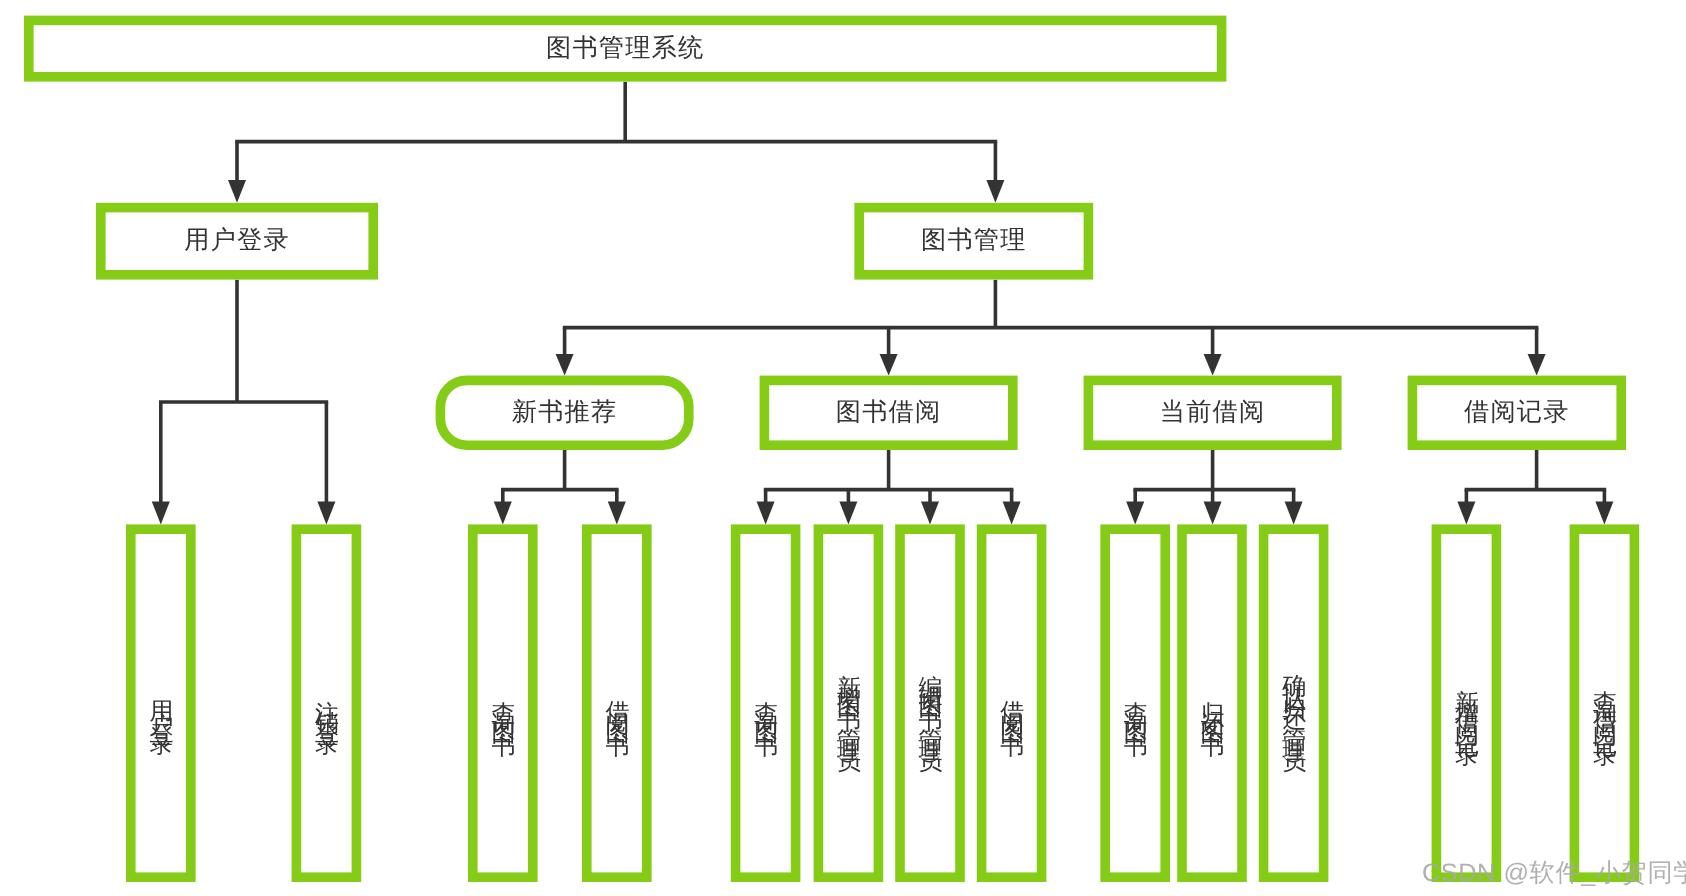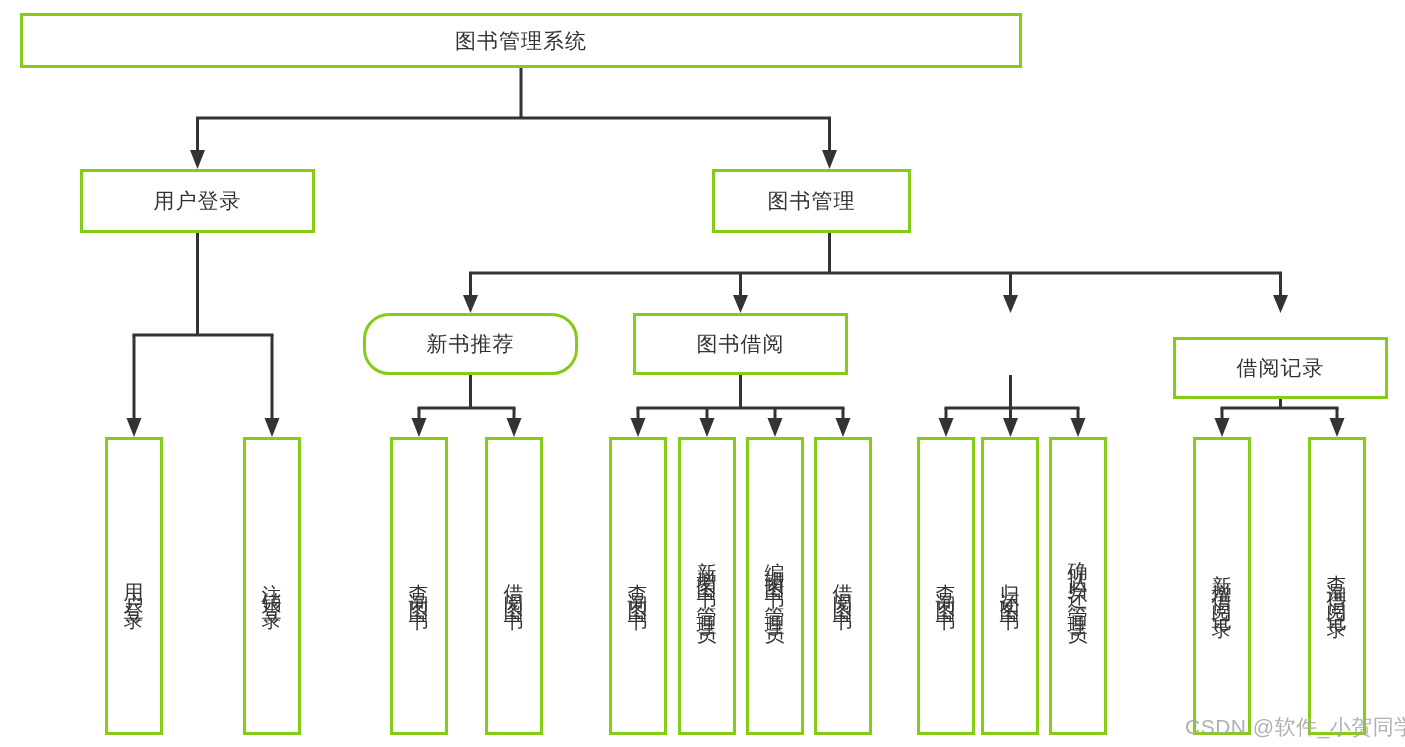--- a/index.html
+++ b/index.html
@@ -7,21 +7,21 @@
     position:relative;
     width:1405px;height:747px;
     background:#ffffff;
     overflow:hidden;
     font-family:"Liberation Sans","DejaVu Sans",sans-serif;
   }
   #wires{position:absolute;left:0;top:0;width:1405px;height:747px;}
   .node{
     position:absolute;
     box-sizing:border-box;
-    border:3px solid #84cc16;
+    border:8px solid #84cc16;
     background:#ffffff;
     color:#333333;
     display:flex;
     align-items:center;
     justify-content:center;
     font-size:21px;
     letter-spacing:1px;
     text-align:center;
     line-height:1.2;
   }
@@ -117,21 +117,22 @@
     </g>
   </svg>
 
   <div class="node" style="left:20px;top:13px;width:1002px;height:55px;">图书管理系统</div>
 
   <div class="node" style="left:80px;top:169px;width:235px;height:64px;">用户登录</div>
   <div class="node" style="left:712px;top:169px;width:199px;height:64px;">图书管理</div>
 
   <div class="node" style="left:363px;top:313px;width:215px;height:62px;border-radius:26px;">新书推荐</div>
   <div class="node" style="left:633px;top:313px;width:215px;height:62px;">图书借阅</div>
-  <div class="node" style="left:1173px;top:313px;width:215px;height:62px;margin-top:24px;">借阅记录</div>
+  <div class="node" style="left:903px;top:313px;width:215px;height:62px;">当前借阅</div>
+  <div class="node" style="left:1173px;top:313px;width:182px;height:62px;">借阅记录</div>
 
   <div class="node v" style="left:105px;top:437px;width:58px;height:298px;">用户登录</div>
   <div class="node v" style="left:243px;top:437px;width:58px;height:298px;">注销登录</div>
 
   <div class="node v" style="left:390px;top:437px;width:58px;height:298px;">查询图书</div>
   <div class="node v" style="left:485px;top:437px;width:58px;height:298px;">借阅图书</div>
 
   <div class="node v" style="left:609px;top:437px;width:58px;height:298px;">查询图书</div>
   <div class="node v" style="left:678px;top:437px;width:58px;height:298px;">新增图书（管理员）</div>
   <div class="node v" style="left:746px;top:437px;width:58px;height:298px;">编辑图书（管理员）</div>

